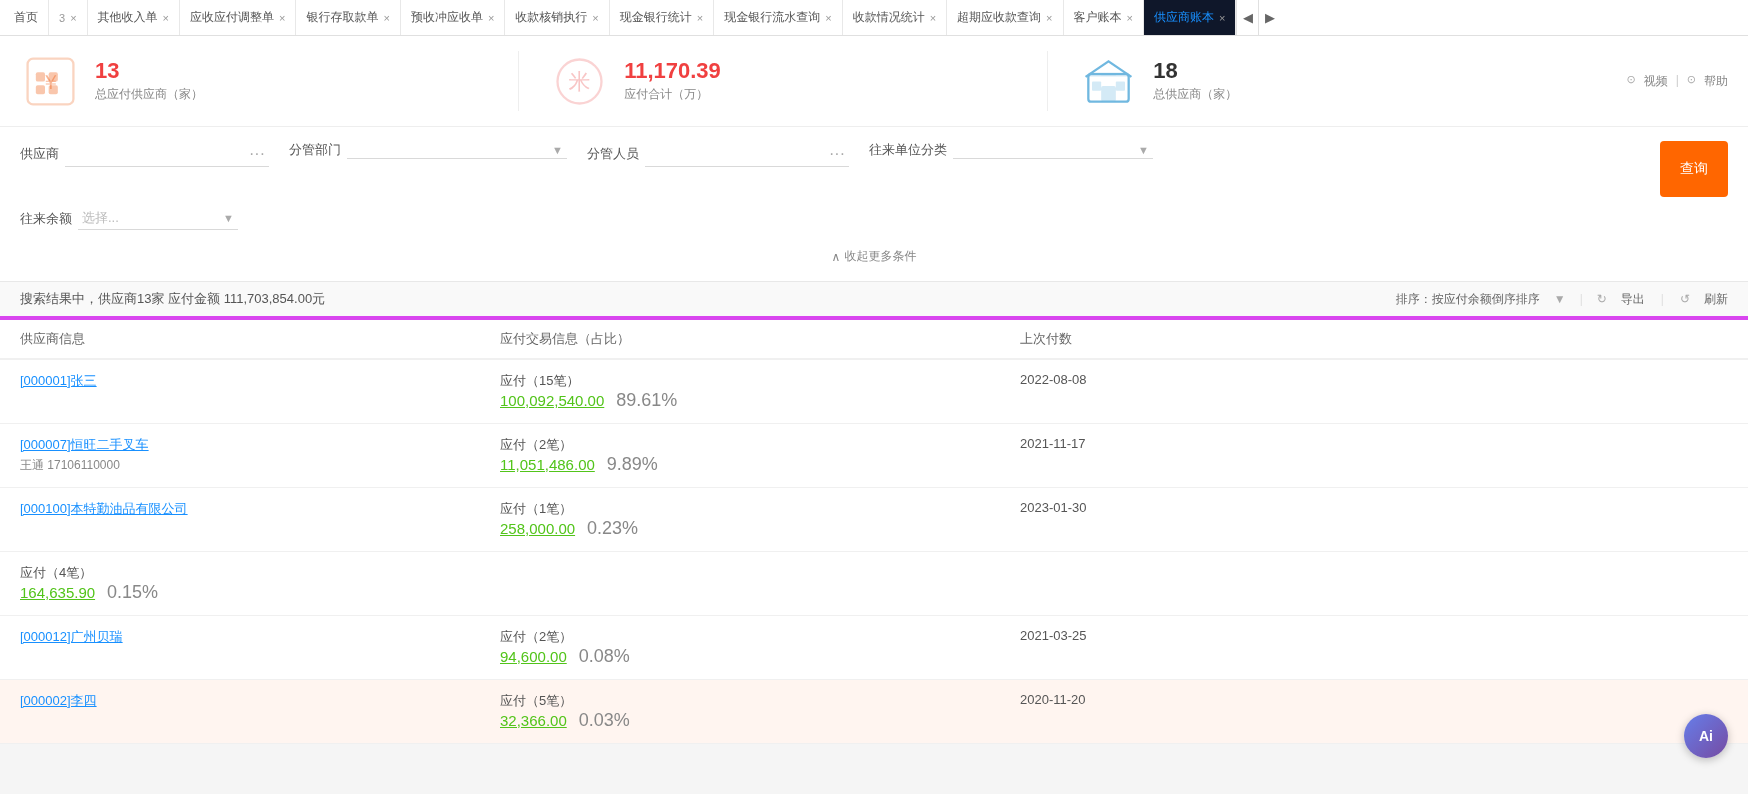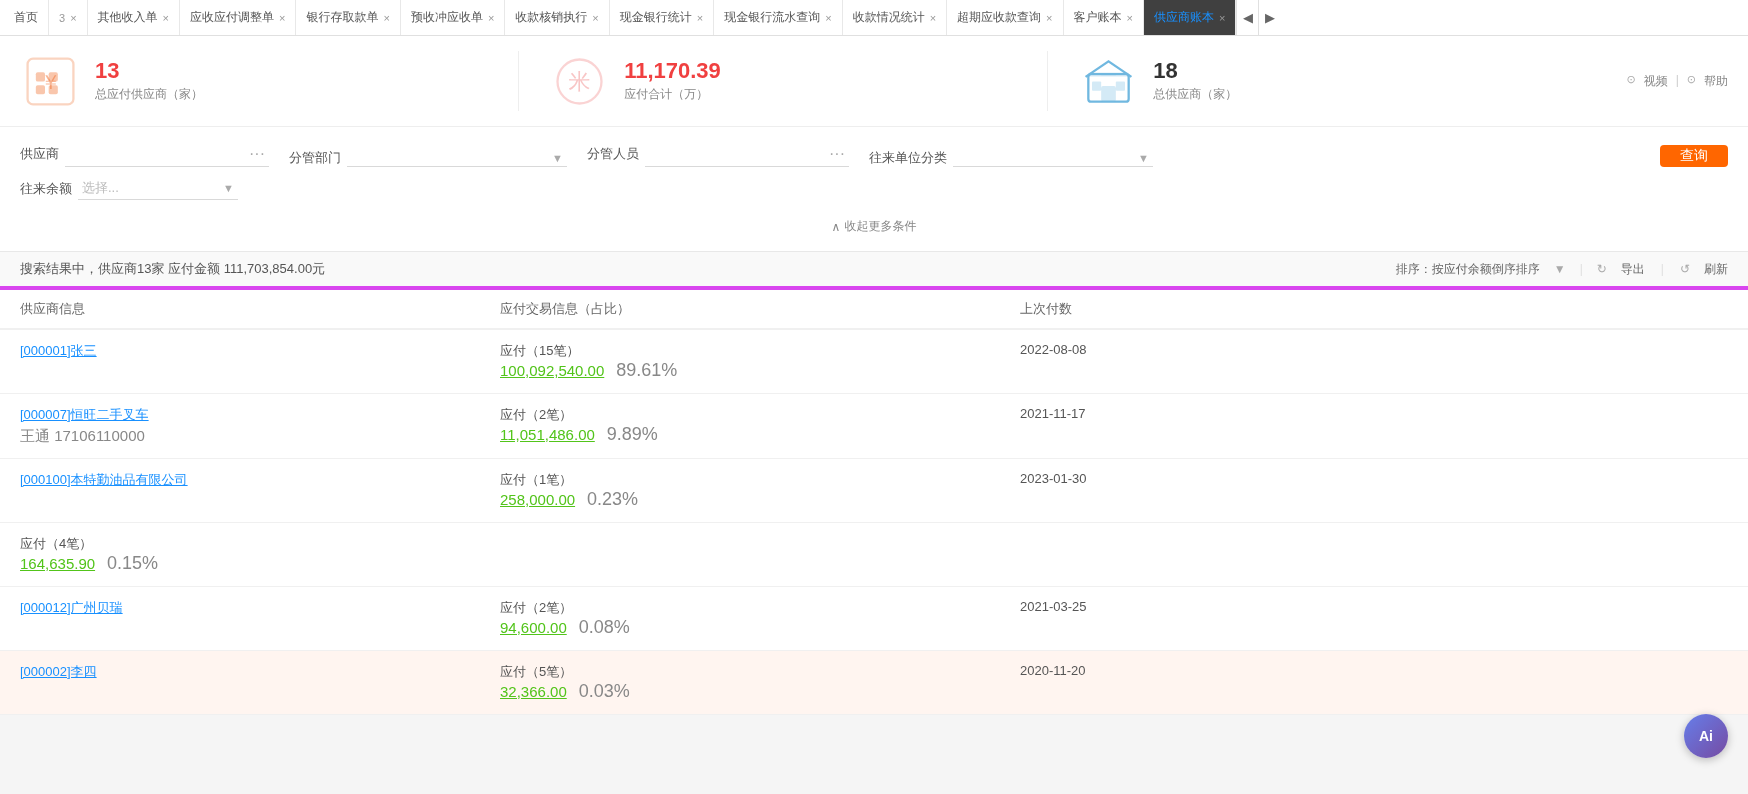--- a/index.html
+++ b/index.html
@@ -20,21 +20,21 @@
       align-items: center;
       padding: 0 10px;
       height: 36px;
       font-size: 12px;
       color: #555;
       border-right: 1px solid #e8e8e8;
       white-space: nowrap;
       cursor: pointer;
       position: relative;
     }
-    .nav-tab.active { background: #404040; color: #1890ff; }
+    .nav-tab.active { background: #0f172a; color: #1890ff; }
     .nav-tab .close-btn {
       margin-left: 5px;
       color: #999;
       font-size: 11px;
       cursor: pointer;
     }
     .nav-arrow {
       display: flex;
       align-items: center;
       justify-content: center;
@@ -86,21 +86,21 @@
     .top-right-links span { cursor: pointer; }
 
     
     .filter-area {
       background: #fff;
       padding: 14px 20px 10px 20px;
       border-bottom: 1px solid #e8e8e8;
     }
     .filter-row {
       display: flex;
-      align-items: flex-end;
+      align-items: flex-start;
       gap: 20px;
       margin-bottom: 10px;
     }
     .filter-item {
       display: flex;
       align-items: center;
       gap: 6px;
     }
     .filter-label {
       font-size: 13px;
@@ -137,21 +137,21 @@
       align-items: center;
       border-bottom: 1px solid #d9d9d9;
       padding: 2px 4px;
       min-width: 200px;
     }
     .select-wrapper span.placeholder { color: #bbb; flex: 1; font-size: 13px; }
     .search-btn {
       background: #ff6600;
       color: #fff;
       border: none;
-      padding: 2px 20px;
+      padding: 19px 20px;
       font-size: 14px;
       border-radius: 4px;
       cursor: pointer;
       margin-left: auto;
     }
     .collapse-btn {
       display: flex;
       align-items: center;
       justify-content: center;
       gap: 4px;
@@ -208,21 +208,21 @@
       background: #fff;
       transition: background 0.15s;
     }
     .table-row.highlighted { background: #fff5f0; }
     .supplier-name {
       color: #1890ff;
       text-decoration: underline;
       cursor: pointer;
       font-size: 13px;
     }
-    .supplier-sub { font-size: 15px; color: #888; margin-top: 3px; }
+    .supplier-sub { font-size: 12px; color: #888; margin-top: 3px; }
     .trans-label { font-size: 13px; color: #555; }
     .trans-amount { font-size: 15px; color: #52c41a; font-weight: 500; margin-top: 2px; text-decoration: underline; cursor: pointer; }
     .trans-pct { font-size: 18px; color: #888; margin-left: 12px; }
     .trans-row { display: flex; align-items: baseline; gap: 0; }
 
     .last-pay-date { font-size: 13px; color: #555; }
 
     
     ::-webkit-scrollbar { width: 6px; height: 6px; }
     ::-webkit-scrollbar-thumb { background: #ccc; border-radius: 3px; }

